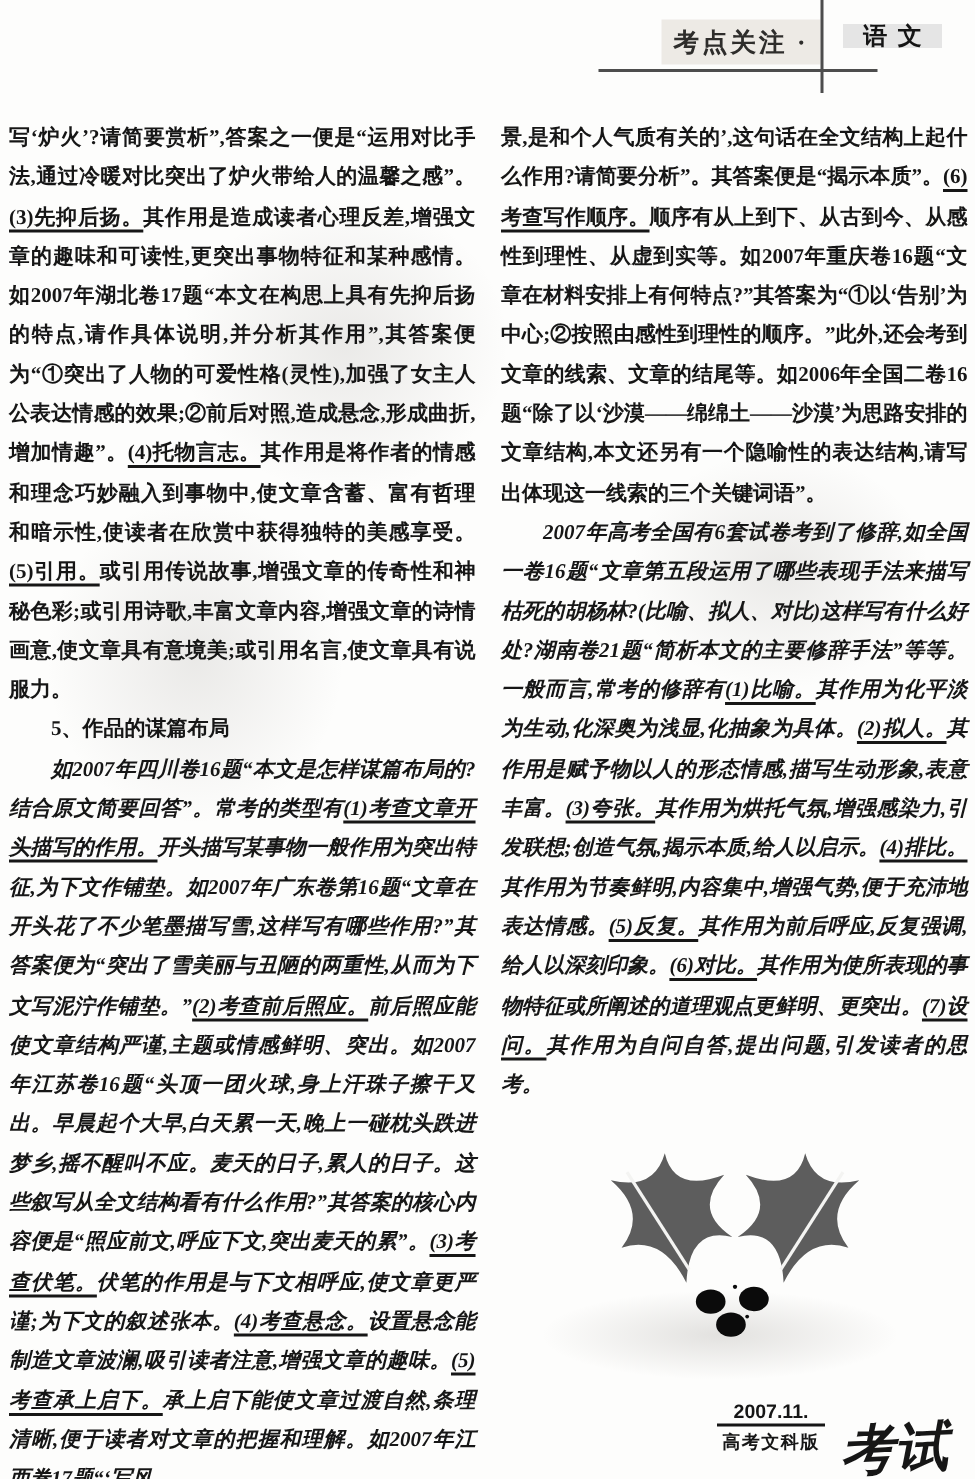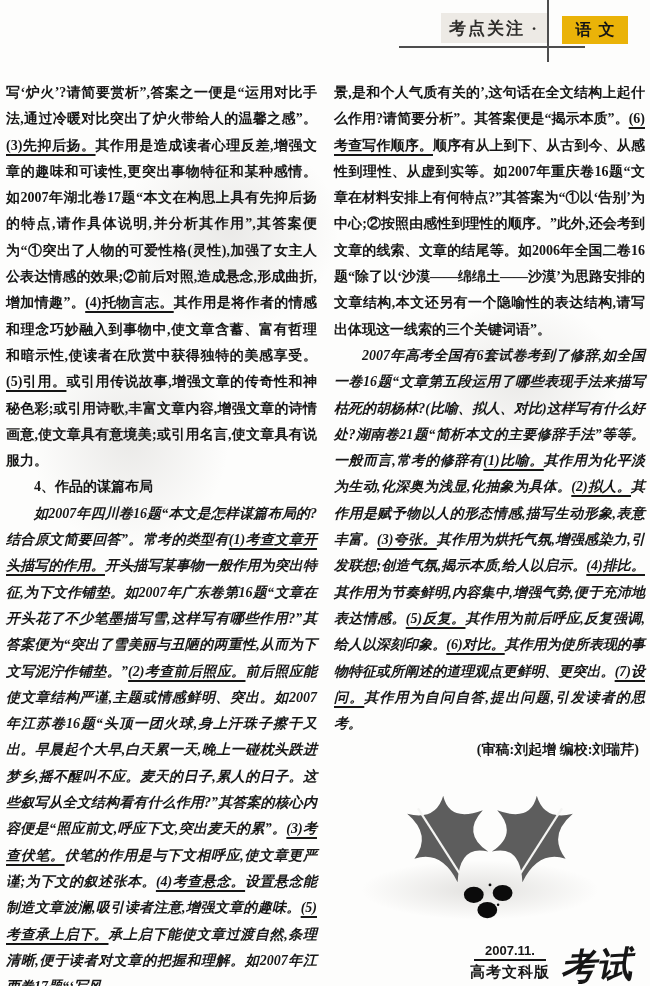--- a/index.html
+++ b/index.html
@@ -23,46 +23,46 @@
 
   
   .header-band {
     position:absolute; left:441px; top:13px; width:106px; height:30px;
     background:#edeae5; display:flex; align-items:center; justify-content:center;
   }
   .header-band .label { font-size:17px; font-weight:bold; letter-spacing:2px; color:#2e2d2b; }
   .header-vline { position:absolute; left:547px; top:0; width:2px; height:62px; background:#4d4d4d; }
   .header-hline { position:absolute; left:399px; top:46px; width:186px; height:2px; background:#4d4d4d; }
   .subject-box {
-    position:absolute; left:562px; top:16px; width:66px; height:28px;
-    background:#eab308; display:flex; align-items:center; justify-content:center;
+    position:absolute; left:562px; top:16px; width:66px; height:16px;
+    background:#e5e5e5; display:flex; align-items:center; justify-content:center;
   }
   .subject-box .label { font-size:16px; font-weight:bold; letter-spacing:7px; padding-left:7px; color:#151515; }
 
   
   .columns {
     position:absolute; left:6px; top:80px; width:639px;
     display:flex; gap:17px;
   }
   .col { width:311px; font-size:14px; line-height:26.3px; text-align:justify; font-weight:600; }
   .col p { margin:0; }
   .col p.indent { text-indent:2em;font-style:italic; }
   .col u { text-decoration-thickness:1.5px; text-underline-offset:4px; }
   .heading { font-weight:bold; padding-left:28px; margin:12px 0; }
   .attribution { text-align:right; padding-right:6px; margin-top:2px; }
 
   
   .holly-wrap { margin:30px auto 0; width:184px; height:126px; }
 
   
   .footer { position:absolute; right:18px; bottom:2px; display:flex; align-items:flex-end; }
-  .footer-left { display:flex; flex-direction:column; align-items:center; margin-bottom:2px; }
+  .footer-left { display:flex; flex-direction:column; align-items:center; margin-bottom:14px; }
   .footer-date { font-size:13px; font-weight:bold; font-family:"Liberation Sans","DejaVu Sans",sans-serif; }
   .footer-line { width:72px; height:2px; background:#151515; margin:1px 0 2px; }
-  .footer-edition { font-size:15px; font-weight:bold; letter-spacing:1px; }
+  .footer-edition { font-size:12px; font-weight:bold; letter-spacing:1px; }
   .footer-logo {
     font-size:36px; font-weight:bold; font-style:italic;
     margin-left:10px; line-height:1; transform:rotate(-3deg);
     font-family:"Liberation Serif","DejaVu Serif",serif;
   }
 </style>
 </head>
 <body>
 
 <div class="page">
@@ -78,28 +78,27 @@
   <div class="header-vline"></div>
   <div class="header-hline"></div>
   <div class="subject-box">
     <span class="label">语文</span>
   </div>
 
   <div class="columns">
 
     <div class="col">
       <p><span>写‘炉火’?请简要赏析”,答案之一便是“运用对比手法,通过冷暖对比突出了炉火带给人的温馨之感”。</span><u>(3)先抑后扬。</u><span>其作用是造成读者心理反差,增强文章的趣味和可读性,更突出事物特征和某种感情。如2007年湖北卷17题“本文在构思上具有先抑后扬的特点,请作具体说明,并分析其作用”,其答案便为“①突出了人物的可爱性格(灵性),加强了女主人公表达情感的效果;②前后对照,造成悬念,形成曲折,增加情趣”。</span><u>(4)托物言志。</u><span>其作用是将作者的情感和理念巧妙融入到事物中,使文章含蓄、富有哲理和暗示性,使读者在欣赏中获得独特的美感享受。</span><u>(5)引用。</u><span>或引用传说故事,增强文章的传奇性和神秘色彩;或引用诗歌,丰富文章内容,增强文章的诗情画意,使文章具有意境美;或引用名言,使文章具有说服力。</span></p>
-      <p class="heading">4、作品的谋篇布局</p>
+      <p class="heading">5、作品的谋篇布局</p>
       <p class="indent"><span>如2007年四川卷16题“本文是怎样谋篇布局的?结合原文简要回答”。常考的类型有</span><u>(1)考查文章开头描写的作用。</u><span>开头描写某事物一般作用为突出特征,为下文作铺垫。如2007年广东卷第16题“文章在开头花了不少笔墨描写雪,这样写有哪些作用?”其答案便为“突出了雪美丽与丑陋的两重性,从而为下文写泥泞作铺垫。”</span><u>(2)考查前后照应。</u><span>前后照应能使文章结构严谨,主题或情感鲜明、突出。如2007年江苏卷16题“头顶一团火球,身上汗珠子擦干又出。早晨起个大早,白天累一天,晚上一碰枕头跌进梦乡,摇不醒叫不应。麦天的日子,累人的日子。这些叙写从全文结构看有什么作用?”其答案的核心内容便是“照应前文,呼应下文,突出麦天的累”。</span><u>(3)考查伏笔。</u><span>伏笔的作用是与下文相呼应,使文章更严谨;为下文的叙述张本。</span><u>(4)考查悬念。</u><span>设置悬念能制造文章波澜,吸引读者注意,增强文章的趣味。</span><u>(5)考查承上启下。</u><span>承上启下能使文章过渡自然,条理清晰,便于读者对文章的把握和理解。如2007年江西卷17题“‘写风</span></p>
     </div>
 
     <div class="col">
       <p><span>景,是和个人气质有关的’,这句话在全文结构上起什么作用?请简要分析”。其答案便是“揭示本质”。</span><u>(6)考查写作顺序。</u><span>顺序有从上到下、从古到今、从感性到理性、从虚到实等。如2007年重庆卷16题“文章在材料安排上有何特点?”其答案为“①以‘告别’为中心;②按照由感性到理性的顺序。”此外,还会考到文章的线索、文章的结尾等。如2006年全国二卷16题“除了以‘沙漠——绵绵土——沙漠’为思路安排的文章结构,本文还另有一个隐喻性的表达结构,请写出体现这一线索的三个关键词语”。</span></p>
       <p class="indent"><span>2007年高考全国有6套试卷考到了修辞,如全国一卷16题“文章第五段运用了哪些表现手法来描写枯死的胡杨林?(比喻、拟人、对比)这样写有什么好处?湖南卷21题“简析本文的主要修辞手法”等等。一般而言,常考的修辞有</span><u>(1)比喻。</u><span>其作用为化平淡为生动,化深奥为浅显,化抽象为具体。</span><u>(2)拟人。</u><span>其作用是赋予物以人的形态情感,描写生动形象,表意丰富。</span><u>(3)夸张。</u><span>其作用为烘托气氛,增强感染力,引发联想;创造气氛,揭示本质,给人以启示。</span><u>(4)排比。</u><span>其作用为节奏鲜明,内容集中,增强气势,便于充沛地表达情感。</span><u>(5)反复。</u><span>其作用为前后呼应,反复强调,给人以深刻印象。</span><u>(6)对比。</u><span>其作用为使所表现的事物特征或所阐述的道理观点更鲜明、更突出。</span><u>(7)设问。</u><span>其作用为自问自答,提出问题,引发读者的思考。</span></p>
-      <p class="attribution">(审稿:刘起增  编校:刘瑞芹)</p>
 
       <div class="holly-wrap">
         <svg viewBox="0 0 200 140" width="184" height="126" xmlns="http://www.w3.org/2000/svg">
           <g fill="#5d5d5d">
 
             <path d="M 8 22 Q 40 30 48 2 Q 55 32 92 18 Q 68 44 98 64 Q 66 56 64 98 Q 46 62 16 72 Q 36 46 8 22 Z"></path>
 
             <path d="M 192 22 Q 160 30 152 2 Q 145 32 108 18 Q 132 44 102 64 Q 134 56 136 98 Q 154 62 184 72 Q 164 46 192 22 Z"></path>
           </g>
 

